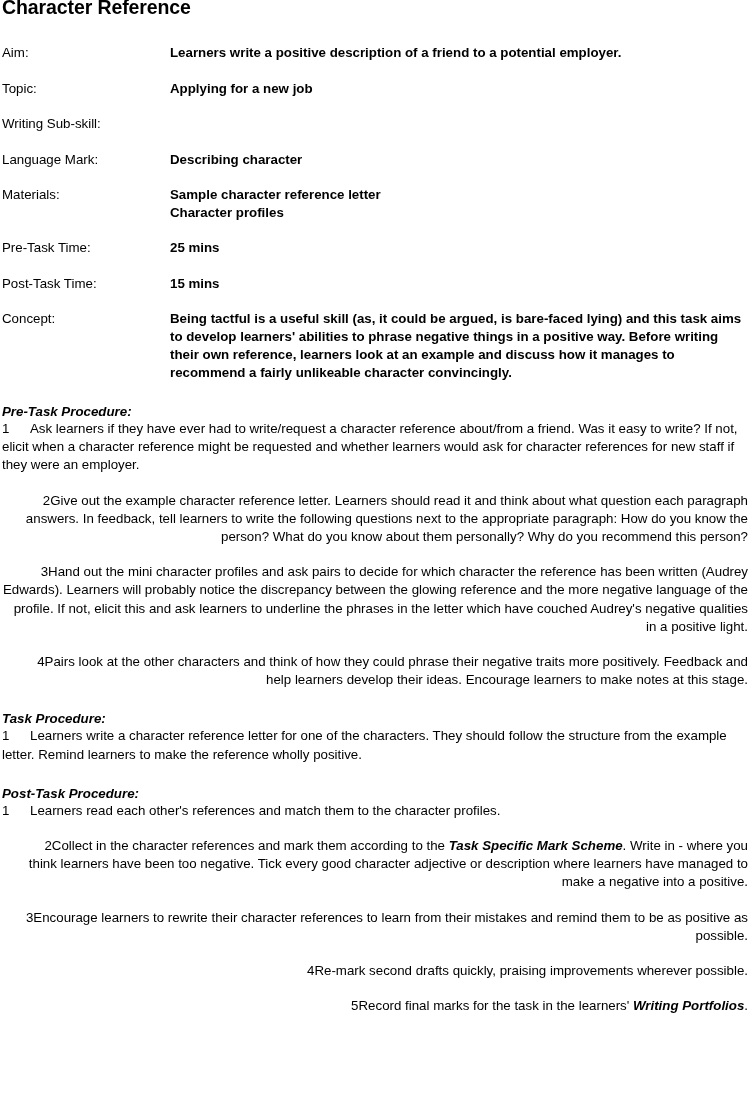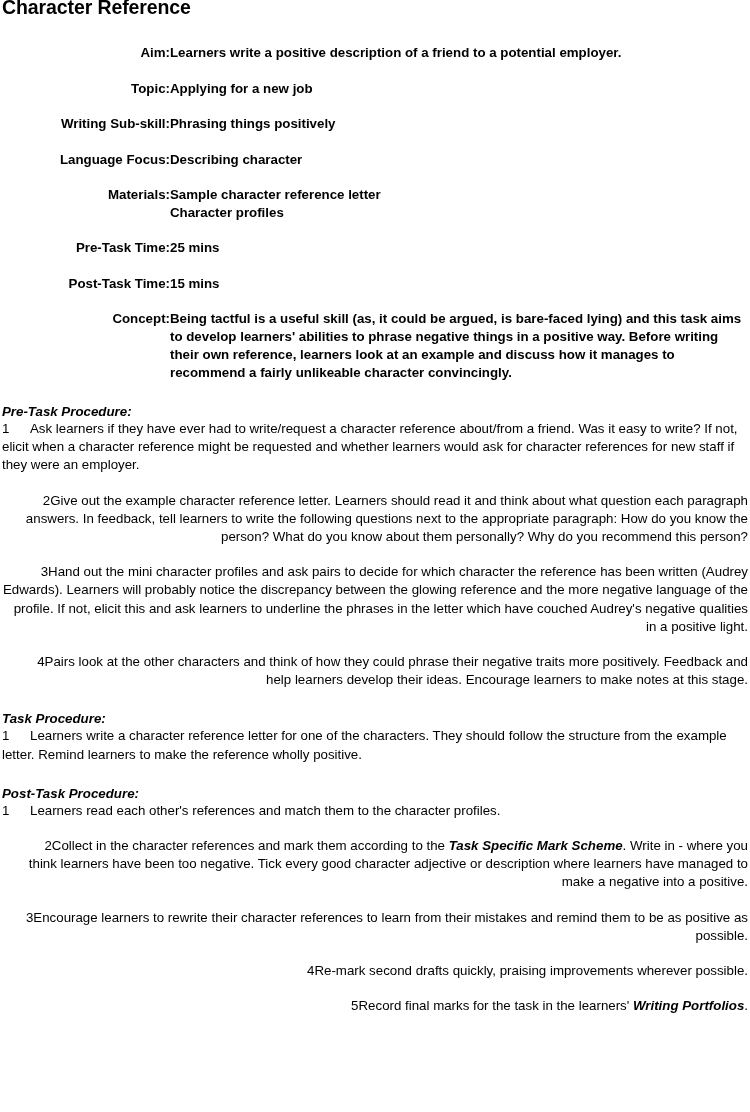--- a/index.html
+++ b/index.html
@@ -44,23 +44,22 @@
     align-items: flex-start;
     margin-bottom: 18px;
   }
   .info-row:last-child {
     margin-bottom: 0;
   }
   .info-label {
     flex: 0 0 168px;
     width: 168px;
     font-size: 13.3px;
-    font-weight: bold;
+    font-weight: normal;
     line-height: 17.5px;
-    text-align: right;
   }
   .info-value {
     flex: 1 1 auto;
     font-size: 13.3px;
     line-height: 17.5px;
     max-width: 578px;
   }
   .info-value .vline {
     display: block;
     font-weight: bold;
@@ -121,26 +120,23 @@
         </div>
       </div>
       <div class="info-row">
         <div class="info-label">Topic:</div>
         <div class="info-value">
           <span class="vline">Applying for a new job</span>
         </div>
       </div>
       <div class="info-row">
         <div class="info-label">Writing Sub-skill:</div>
-        <div class="info-value">
-          <span class="vline">Phrasing things positively</span>
-        </div>
       </div>
       <div class="info-row">
-        <div class="info-label">Language Focus:</div>
+        <div class="info-label">Language Mark:</div>
         <div class="info-value">
           <span class="vline">Describing character</span>
         </div>
       </div>
       <div class="info-row">
         <div class="info-label">Materials:</div>
         <div class="info-value">
           <span class="vline">Sample character reference letter</span>
           <span class="vline">Character profiles</span>
         </div>

